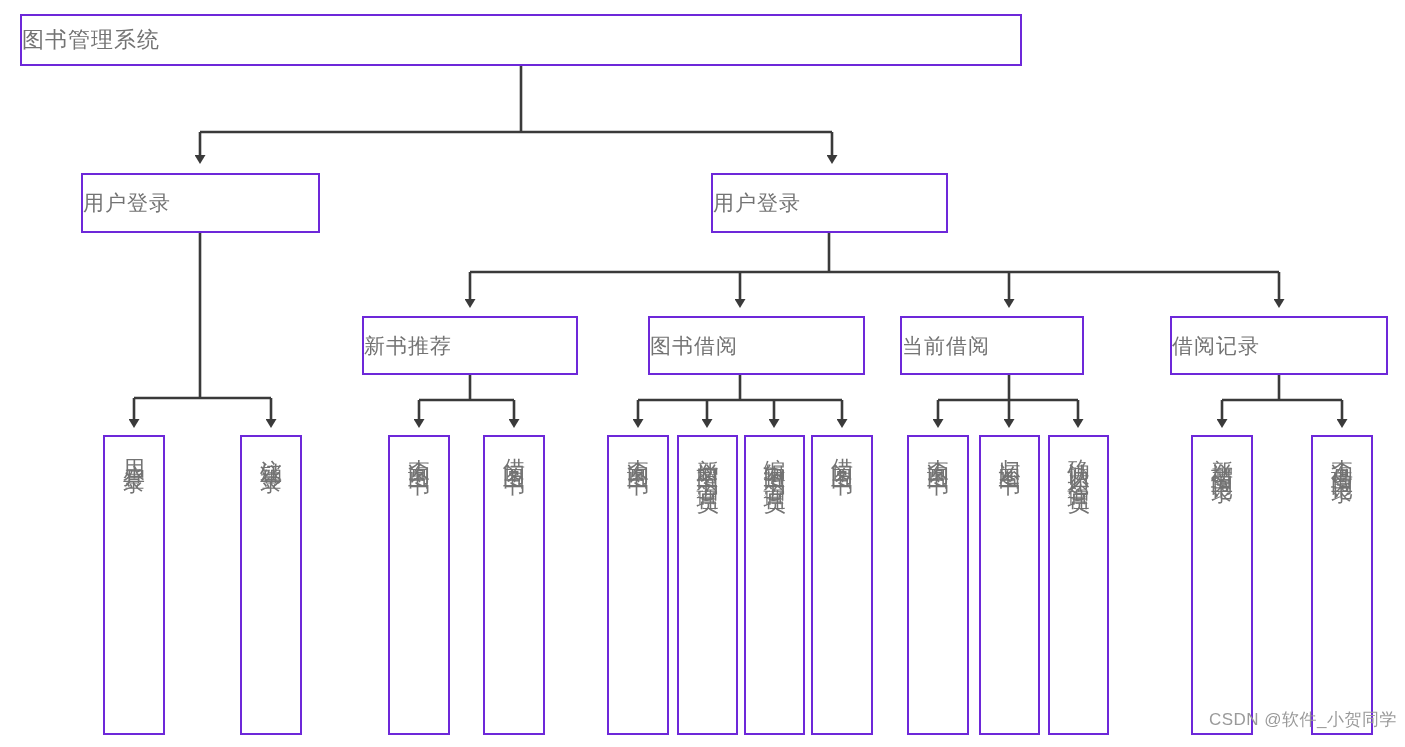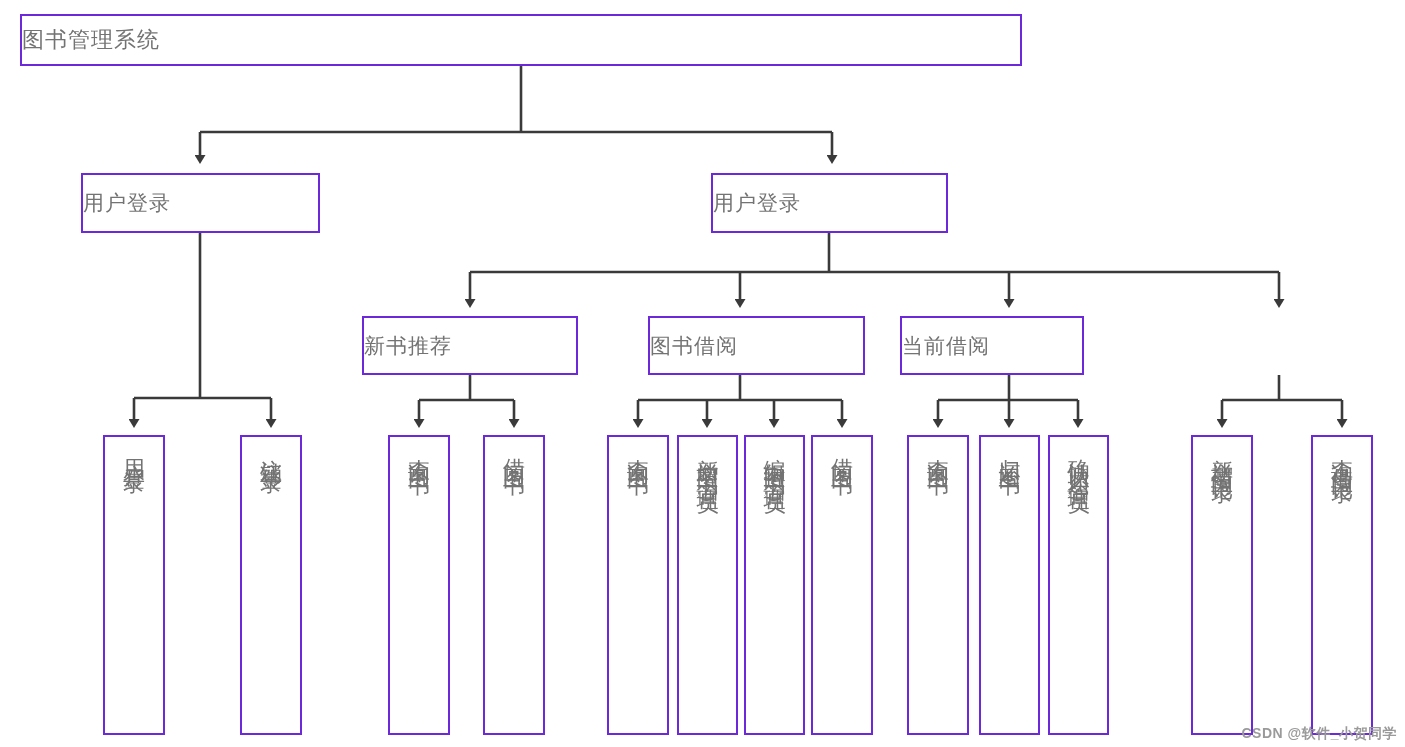--- a/index.html
+++ b/index.html
@@ -50,26 +50,25 @@
     writing-mode: vertical-rl;
     text-orientation: upright;
     white-space: nowrap;
   }
   .node.root {
     font-size: 22px;
   }
   .watermark {
     position: absolute;
     right: 8px;
-    bottom: 4px;
-    font-size: 14px;
+    bottom: 16px;
+    font-size: 17px;
     color: #9a9a9a;
     white-space: nowrap;
     letter-spacing: 0.5px;
-    font-weight: bold;
   }
 </style>
 </head>
 <body>
 
 <div id="canvas">
 
   <svg id="edges" viewBox="0 0 1405 747">
     <defs>
       <marker id="arrow" markerWidth="9" markerHeight="11" refX="1" refY="5.5" orient="auto" markerUnits="userSpaceOnUse">
@@ -137,20 +136,23 @@
   </div>
 
   <div class="node h" style="left:632px; top:316px; width:217px; height:59px;margin-left:16px;">
     <span>图书借阅</span>
   </div>
 
   <div class="node h" style="left:900px; top:316px; width:184px; height:59px;">
     <span>当前借阅</span>
   </div>
 
+  <div class="node h" style="left:1170px; top:316px; width:218px; height:59px;">
+    <span>借阅记录</span>
+  </div>
 
   <div class="node v" style="left:103px; top:435px; width:62px; height:300px;">
     <span class="vtext">用户登录</span>
   </div>
 
   <div class="node v" style="left:240px; top:435px; width:62px; height:300px;">
     <span class="vtext">注销登录</span>
   </div>
 
   <div class="node v" style="left:388px; top:435px; width:62px; height:300px;">

